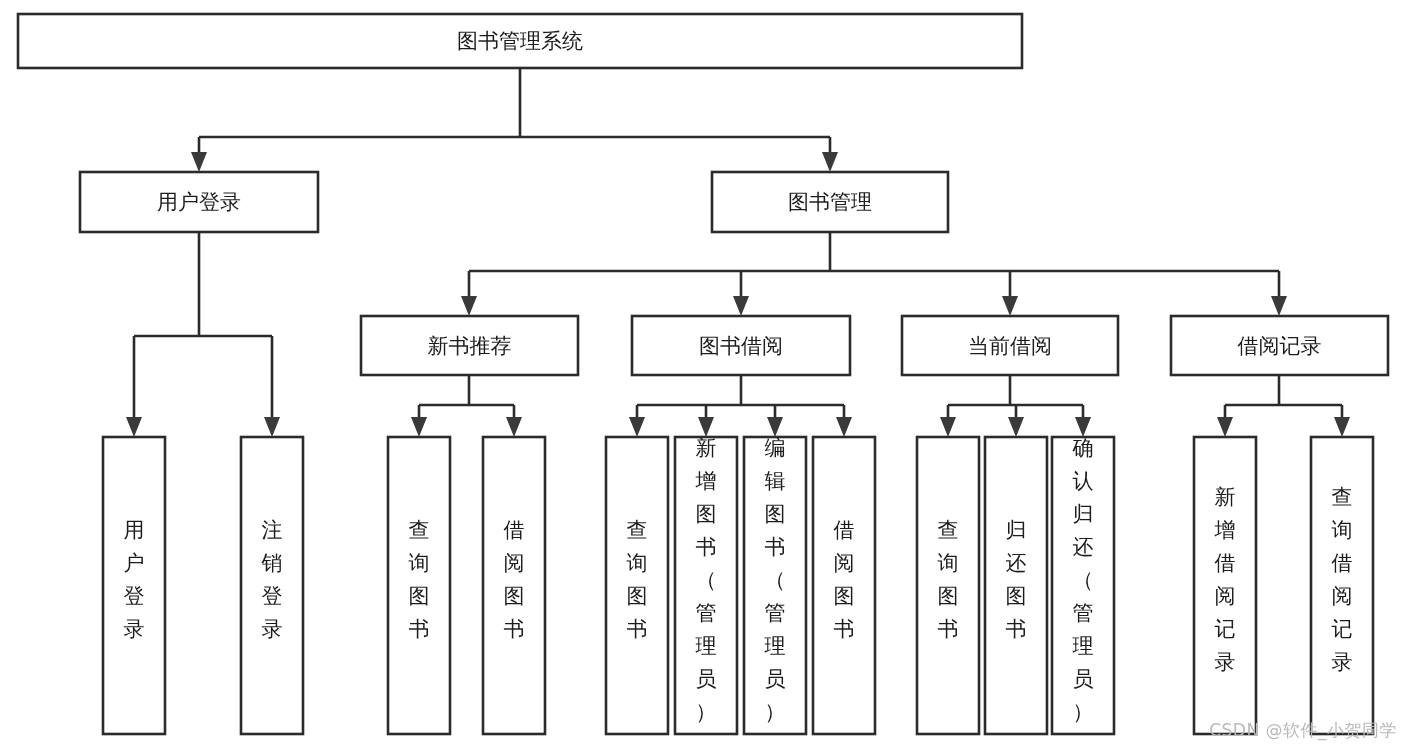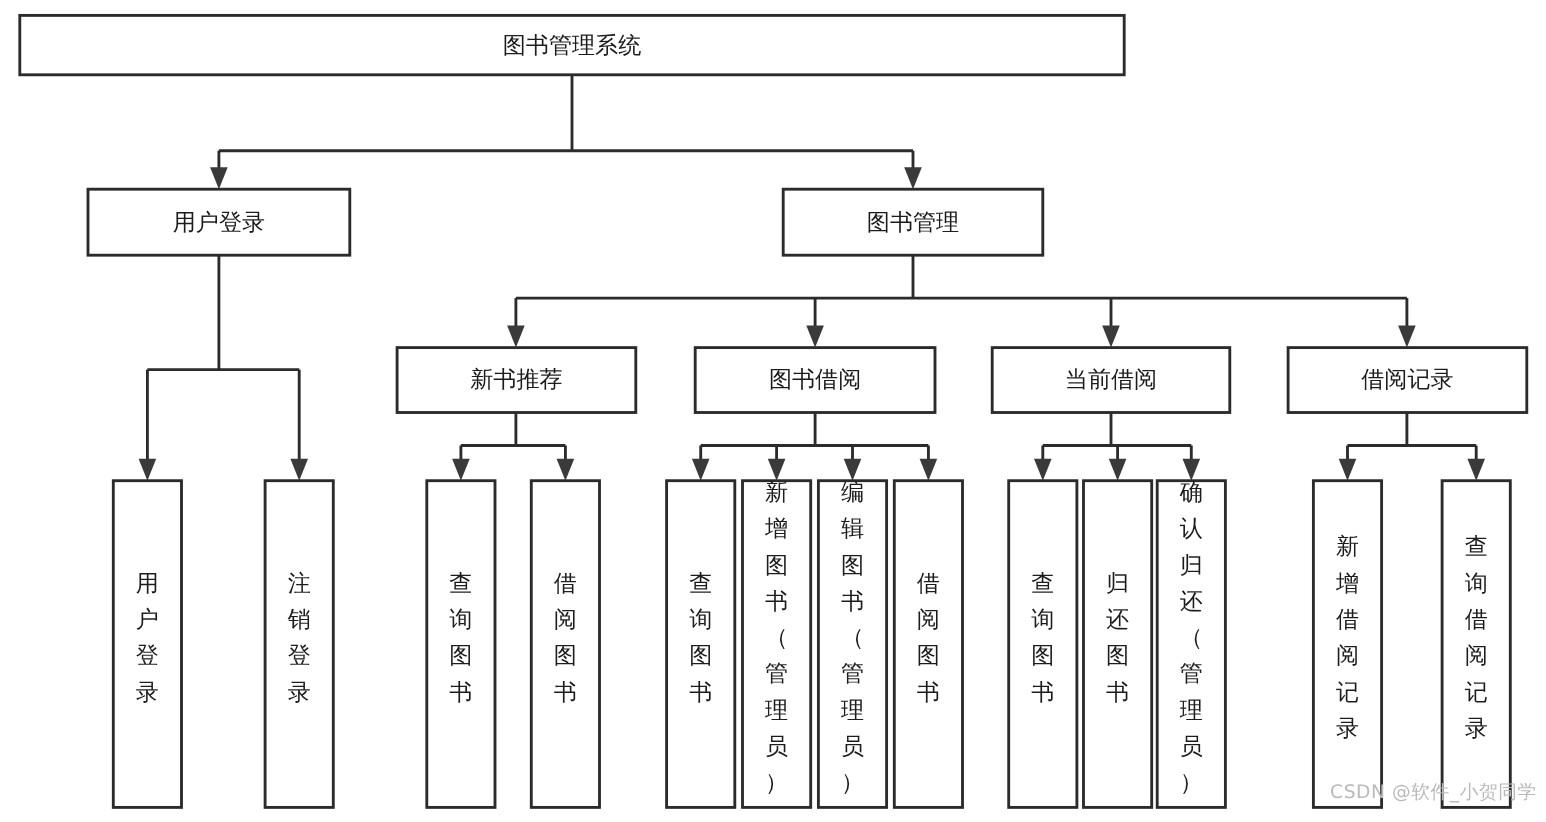--- a/index.html
+++ b/index.html
@@ -52,21 +52,21 @@
   }
   .node-label-v {
     font-family: "DejaVu Sans", "Liberation Sans", sans-serif;
     font-size: 21px;
     fill: #1c1c1c;
     text-anchor: middle;
   }
   .watermark-text {
     position: absolute;
     right: 8px;
-    bottom: 16px;
+    bottom: 5px;
     font-family: "DejaVu Sans", "Liberation Sans", sans-serif;
     font-size: 17px;
     color: #b9b9b9;
     white-space: nowrap;
     letter-spacing: 0.5px;
     user-select: none;
   }
 </style>
 </head>
 <body>

